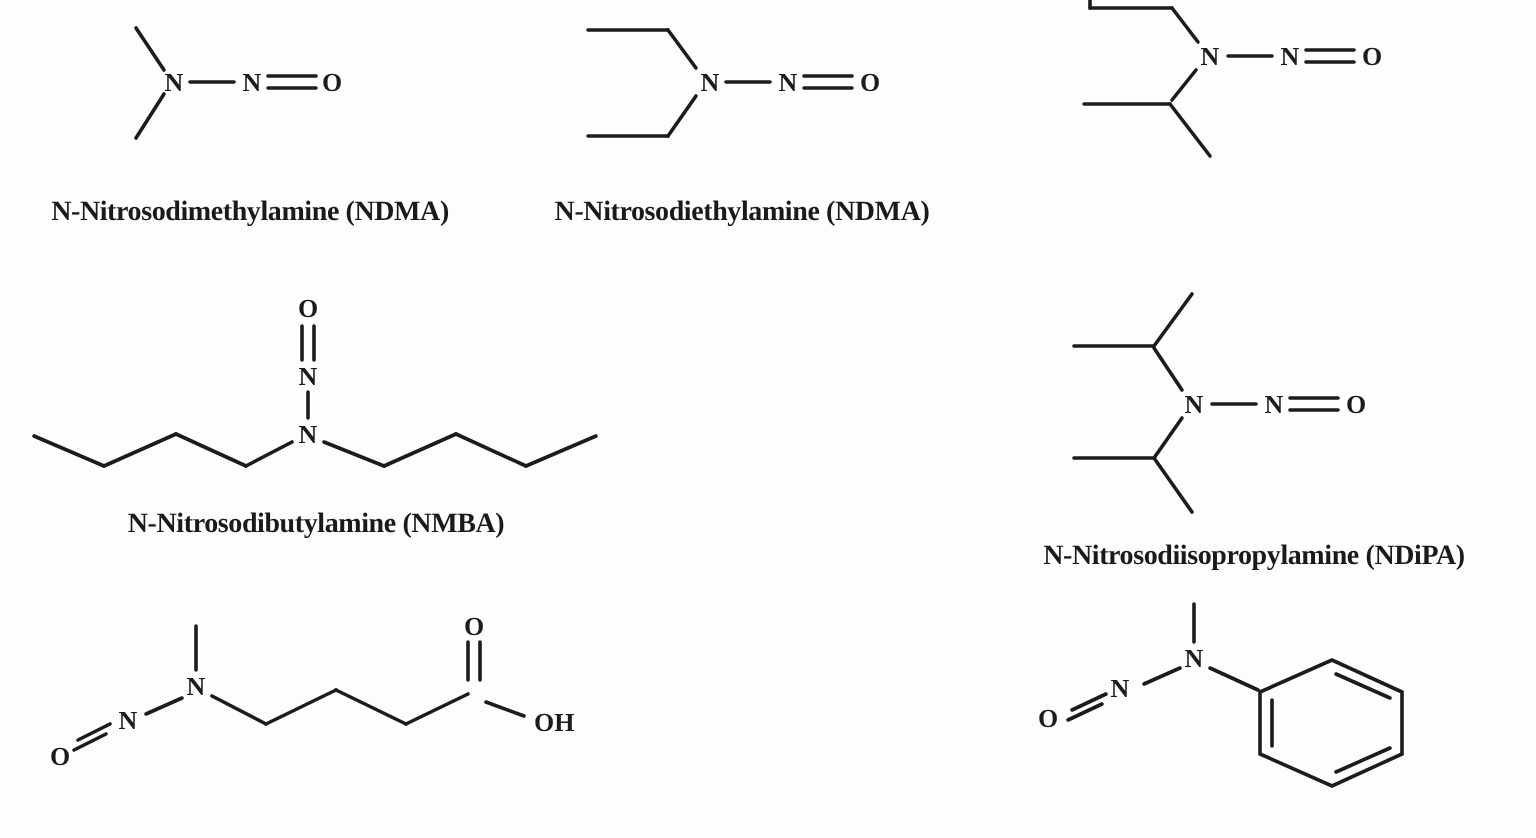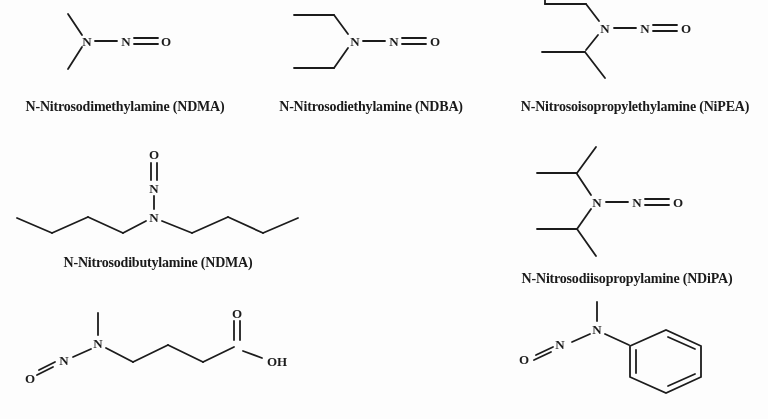--- a/index.html
+++ b/index.html
@@ -151,18 +151,17 @@
       <line x1="636" y1="350" x2="636" y2="373"></line>
       <line x1="668" y1="337" x2="695" y2="349"></line>
       <line x1="695" y1="374" x2="668" y2="386"></line>
       <text x="524" y="359" text-anchor="middle" dominant-baseline="central">O</text>
       <text x="560" y="344" text-anchor="middle" dominant-baseline="central">N</text>
       <text x="597" y="329" text-anchor="middle" dominant-baseline="central">N</text>
     </g>
   </svg>
 
   <div class="mol-label" style="left:125px; top:99px;">N-Nitrosodimethylamine (NDMA)</div>
-  <div class="mol-label" style="left:371px; top:99px;">N-Nitrosodiethylamine (NDBA)</div>
-  <div class="mol-label" style="left:635px; top:99px;">N-Nitrosoisopropylethylamine (NiPEA)</div>
-  <div class="mol-label" style="left:158px; top:255px;">N-Nitrosodibutylamine (NDMA)</div>
+  <div class="mol-label" style="left:371px; top:99px;">N-Nitrosodiethylamine (NDMA)</div>
+  <div class="mol-label" style="left:158px; top:255px;">N-Nitrosodibutylamine (NMBA)</div>
   <div class="mol-label" style="left:627px; top:271px;">N-Nitrosodiisopropylamine (NDiPA)</div>
 
 </div>
 
 </body></html>

